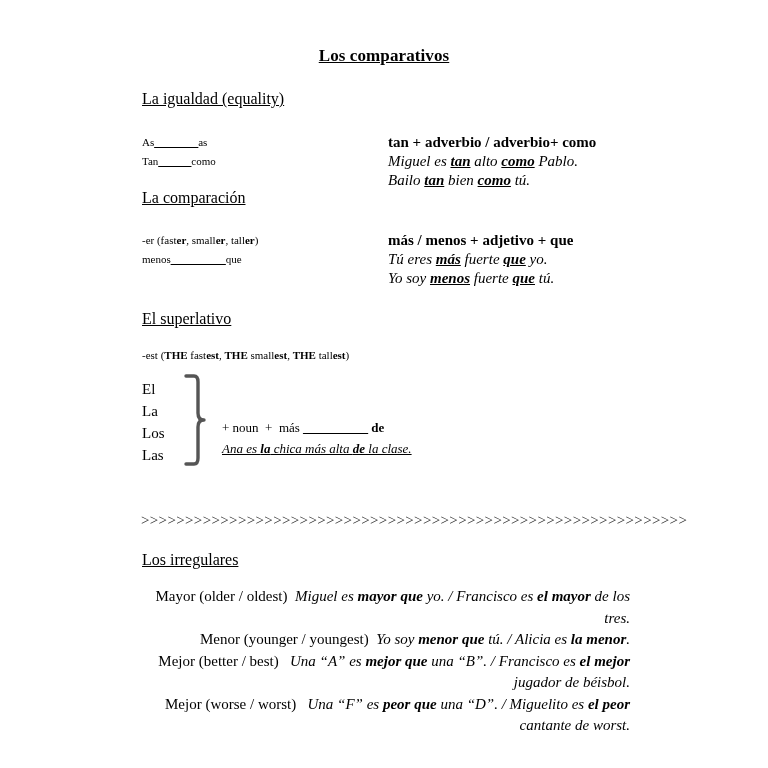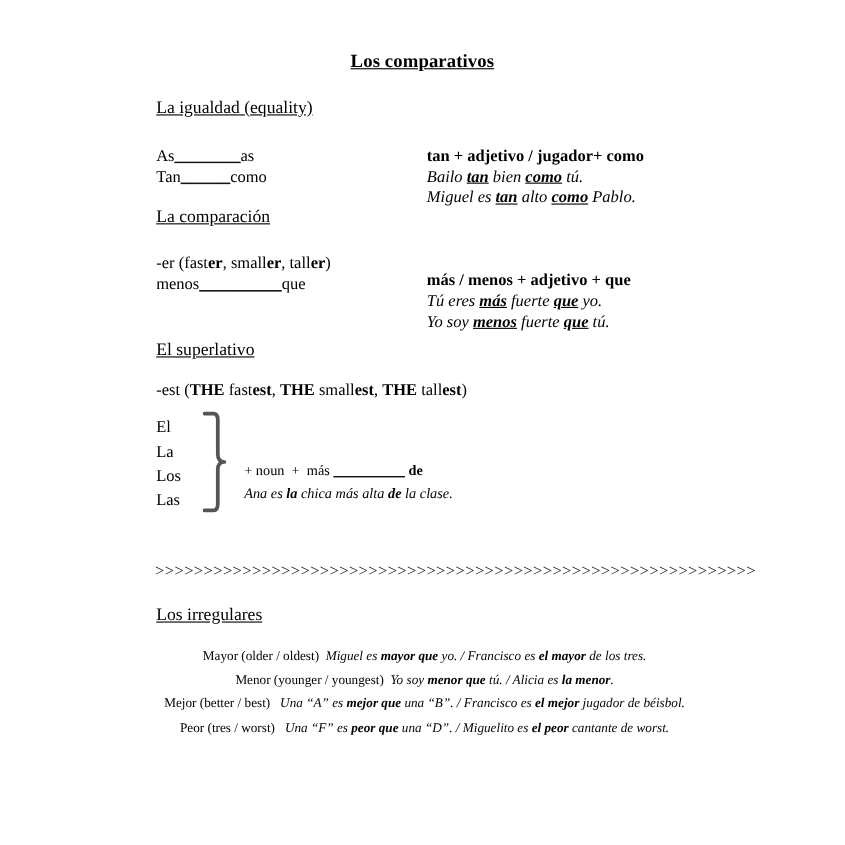--- a/index.html
+++ b/index.html
@@ -42,21 +42,21 @@
     font-size: 16px;
     font-weight: normal;
     text-decoration: underline;
     white-space: nowrap;
   }
 
   
   .col-left {
     position: absolute;
     left: 142px;
-    font-size: 15px;
+    font-size: 11px;
     line-height: 19px;
     white-space: nowrap;
   }
   .col-right {
     position: absolute;
     left: 388px;
     font-size: 15px;
     line-height: 19px;
     white-space: nowrap;
   }
@@ -97,43 +97,44 @@
   .brace-text {
     position: absolute;
     left: 222px;
     top: 417px;
     font-size: 13px;
     line-height: 21px;
     white-space: nowrap;
   }
   .brace-text .line2 {
     font-style: italic;
+    text-decoration: underline;
   }
   .brace-text .line2 b { font-weight: bold; }
 
   
   .arrow-divider {
     position: absolute;
     left: 141px;
     top: 512px;
     font-size: 15px;
     letter-spacing: 0.35px;
     white-space: nowrap;
     color: #2b2b2b;
   }
 
   
   .irregulars {
     position: absolute;
     left: 142px;
     top: 586px;
     width: 488px;
-    font-size: 12px;
+    font-size: 15px;
     line-height: 21.5px;
-    text-align: center;
+    text-align: right;
   }
   .irregulars .entry {
     display: block;
   }
   .irregulars .term {
     font-style: normal;
   }
   .irregulars .ex {
     font-style: italic;
   }
@@ -151,33 +152,33 @@
   <div class="doc-title">Los comparativos</div>
 
   <div class="section-heading" style="top:90px;">La igualdad (equality)</div>
 
   <div class="col-left" style="top:133px;">
     <div><span>As</span><span class="und">________</span><span>as</span></div>
     <div><span>Tan</span><span class="und">______</span><span>como</span></div>
   </div>
 
   <div class="col-right" style="top:133px;">
-    <div class="formula">tan + adjetivo / jugador+ como</div>
+    <div class="formula">tan + adverbio / adverbio+ como</div>
+    <div class="example"><span>Miguel es </span><b>tan</b><span> alto </span><b>como</b><span> Pablo.</span></div>
     <div class="example"><span>Bailo </span><b>tan</b><span> bien </span><b>como</b><span> tú.</span></div>
-    <div class="example"><span>Miguel es </span><b>tan</b><span> alto </span><b>como</b><span> Pablo.</span></div>
   </div>
 
   <div class="section-heading" style="top:189px;">La comparación</div>
 
   <div class="col-left" style="top:231px;">
     <div><span>-er (fast</span><span class="kw">er</span><span>, small</span><span class="kw">er</span><span>, tall</span><span class="kw">er</span><span>)</span></div>
     <div><span>menos</span><span class="und">__________</span><span>que</span></div>
   </div>
 
-  <div class="col-right" style="top:231px;margin-top:15px;">
+  <div class="col-right" style="top:231px;">
     <div class="formula">más / menos + adjetivo + que</div>
     <div class="example"><span>Tú eres </span><b>más</b><span> fuerte </span><b>que</b><span> yo.</span></div>
     <div class="example"><span>Yo soy </span><b>menos</b><span> fuerte </span><b>que</b><span> tú.</span></div>
   </div>
 
   <div class="section-heading" style="top:310px;">El superlativo</div>
 
   <div class="col-left" style="top:346px;">
     <div><span>-est (</span><span class="kw">THE</span><span> fast</span><span class="kw">est</span><span>, </span><span class="kw">THE</span><span> small</span><span class="kw">est</span><span>, </span><span class="kw">THE</span><span> tall</span><span class="kw">est</span><span>)</span></div>
   </div>
@@ -208,17 +209,17 @@
     <span class="entry">
       <span class="term">Mayor (older / oldest)</span><span class="sp">  </span><span class="ex"><span>Miguel es </span><b>mayor que</b><span> yo. / Francisco es </span><b>el mayor</b><span> de los tres.</span></span>
     </span>
     <span class="entry">
       <span class="term">Menor (younger / youngest)</span><span class="sp">  </span><span class="ex"><span>Yo soy </span><b>menor que</b><span> tú. /  Alicia es </span><b>la menor</b><span>.</span></span>
     </span>
     <span class="entry">
       <span class="term">Mejor (better / best)</span><span class="sp">   </span><span class="ex"><span>Una “A” es </span><b>mejor que</b><span> una “B”. / Francisco es </span><b>el mejor</b><span> jugador de béisbol.</span></span>
     </span>
     <span class="entry">
-      <span class="term">Peor (tres / worst)</span><span class="sp">   </span><span class="ex"><span>Una “F” es </span><b>peor que</b><span> una “D”. /  Miguelito es </span><b>el peor</b><span> cantante de worst.</span></span>
+      <span class="term">Mejor (worse / worst)</span><span class="sp">   </span><span class="ex"><span>Una “F” es </span><b>peor que</b><span> una “D”. /  Miguelito es </span><b>el peor</b><span> cantante de worst.</span></span>
     </span>
   </div>
 
 </div>
 
 </body></html>

